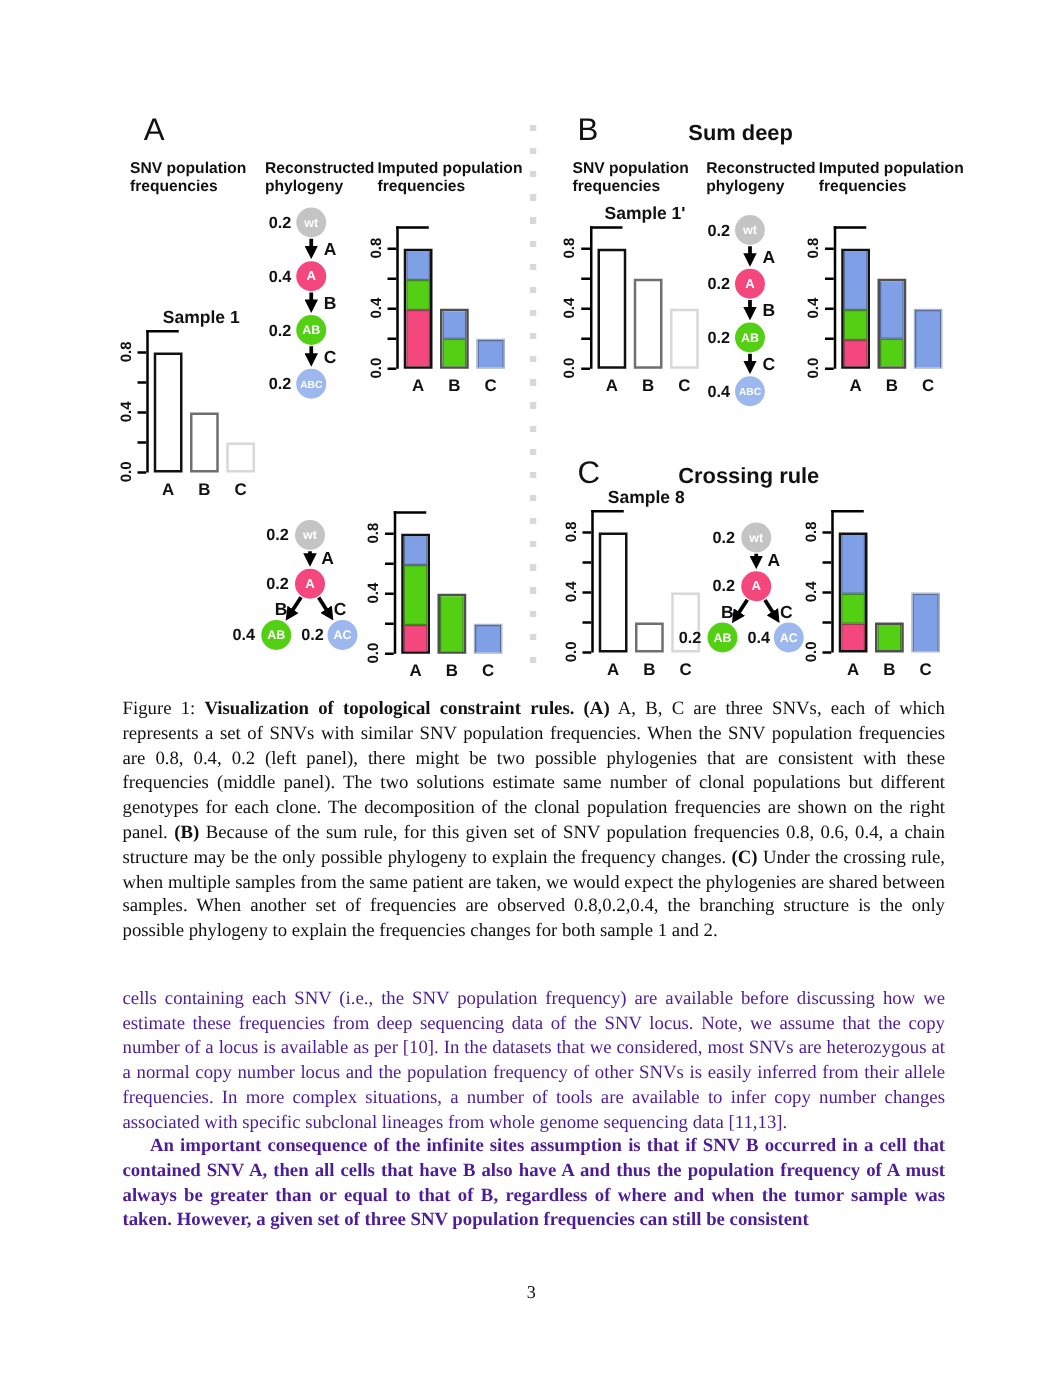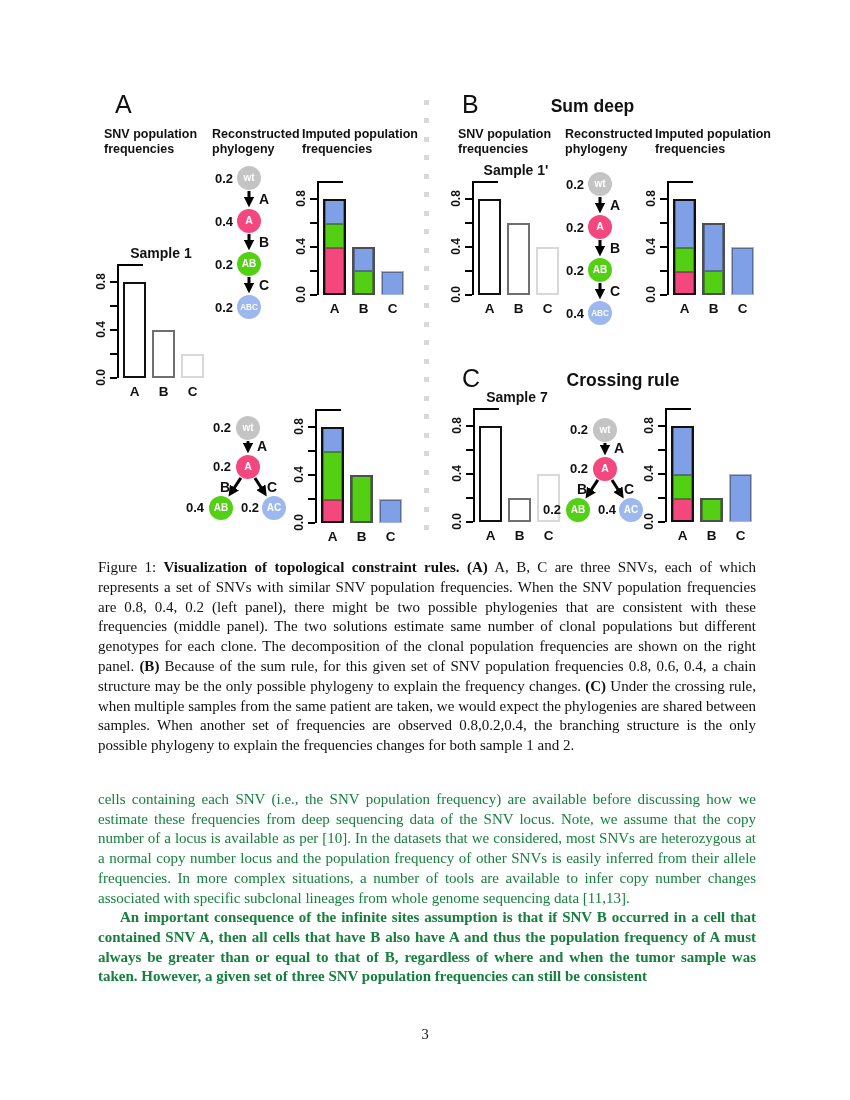--- a/index.html
+++ b/index.html
@@ -31,40 +31,40 @@
 
   
   .phylo{position:absolute;}
   .phylo text{font-family:"Liberation Sans",sans-serif;font-weight:bold;}
 
   
   .caption{position:absolute;left:98px;top:558px;width:658px;font-size:15px;line-height:19.8px;
            text-align:justify;color:#111;}
   .caption .b{font-weight:bold;}
   .bodytext{position:absolute;left:98px;top:790px;width:658px;font-size:15px;line-height:19.7px;
-            text-align:justify;color:#15803d;}
+            text-align:justify;color:#4c1d95;}
   .bodytext p{margin:0;}
   .bodytext p.indent{text-indent:22px;font-weight:bold;}
   .pagenum{position:absolute;left:0;top:1026px;width:850px;text-align:center;font-size:14.5px;color:#111;}
 </style>
 </head>
 <body>
 
 <div class="page">
 
   <div>
 
     <div class="sep"></div>
 
     <div class="panel-letter" style="left:115px;top:90px;">A</div>
     <div class="panel-letter" style="left:462px;top:90px;">B</div>
     <div class="panel-letter" style="left:462px;top:364px;">C</div>
 
     <div class="panel-title" style="left:500px;top:96px;width:185px;">Sum deep</div>
-    <div class="panel-title" style="left:528px;top:370px;width:190px;">Crossing rule</div>
+    <div class="panel-title" style="left:504px;top:370px;width:190px;">Crossing rule</div>
 
     <div class="col-header" style="left:104px;top:127px;">SNV population
 frequencies</div>
     <div class="col-header" style="left:212px;top:127px;">Reconstructed
 phylogeny</div>
     <div class="col-header" style="left:302px;top:127px;">Imputed population
 frequencies</div>
 
     <div class="col-header" style="left:458px;top:127px;">SNV population
 frequencies</div>
@@ -190,21 +190,21 @@
             <div class="seg" style="bottom: 22px; height: 48px; background: rgb(127, 159, 230);"></div>
           </div>
           <div class="xlab" style="left: 33px;">B</div>
           <div class="bar" style="left: 62px; border-color: rgb(169, 182, 207); border-width: 1.6px; overflow: hidden; height: 48px;">
             <div class="seg" style="bottom: -1.6px; height: 48px; background: rgb(127, 159, 230);"></div>
           </div>
           <div class="xlab" style="left: 62px;">C</div>
         </div>
       </div>
     <div class="chart" style="left:451px;top:390px;">
-        <div class="ctitle">Sample 7</div>
+        <div class="ctitle">Sample 8</div>
         <div class="plot">
           <div class="hook"></div>
           <div class="tick" style="bottom: -1px;"></div>
           <div class="tick" style="bottom: 23px;"></div>
           <div class="tick" style="bottom: 47px;"></div>
           <div class="tick" style="bottom: 71px;"></div>
           <div class="tick" style="bottom: 95px;"></div>
           <div class="ylab" style="bottom: -6px;">0.0</div>
           <div class="ylab" style="bottom: 42px;">0.4</div>
           <div class="ylab" style="bottom: 90px;">0.8</div>

